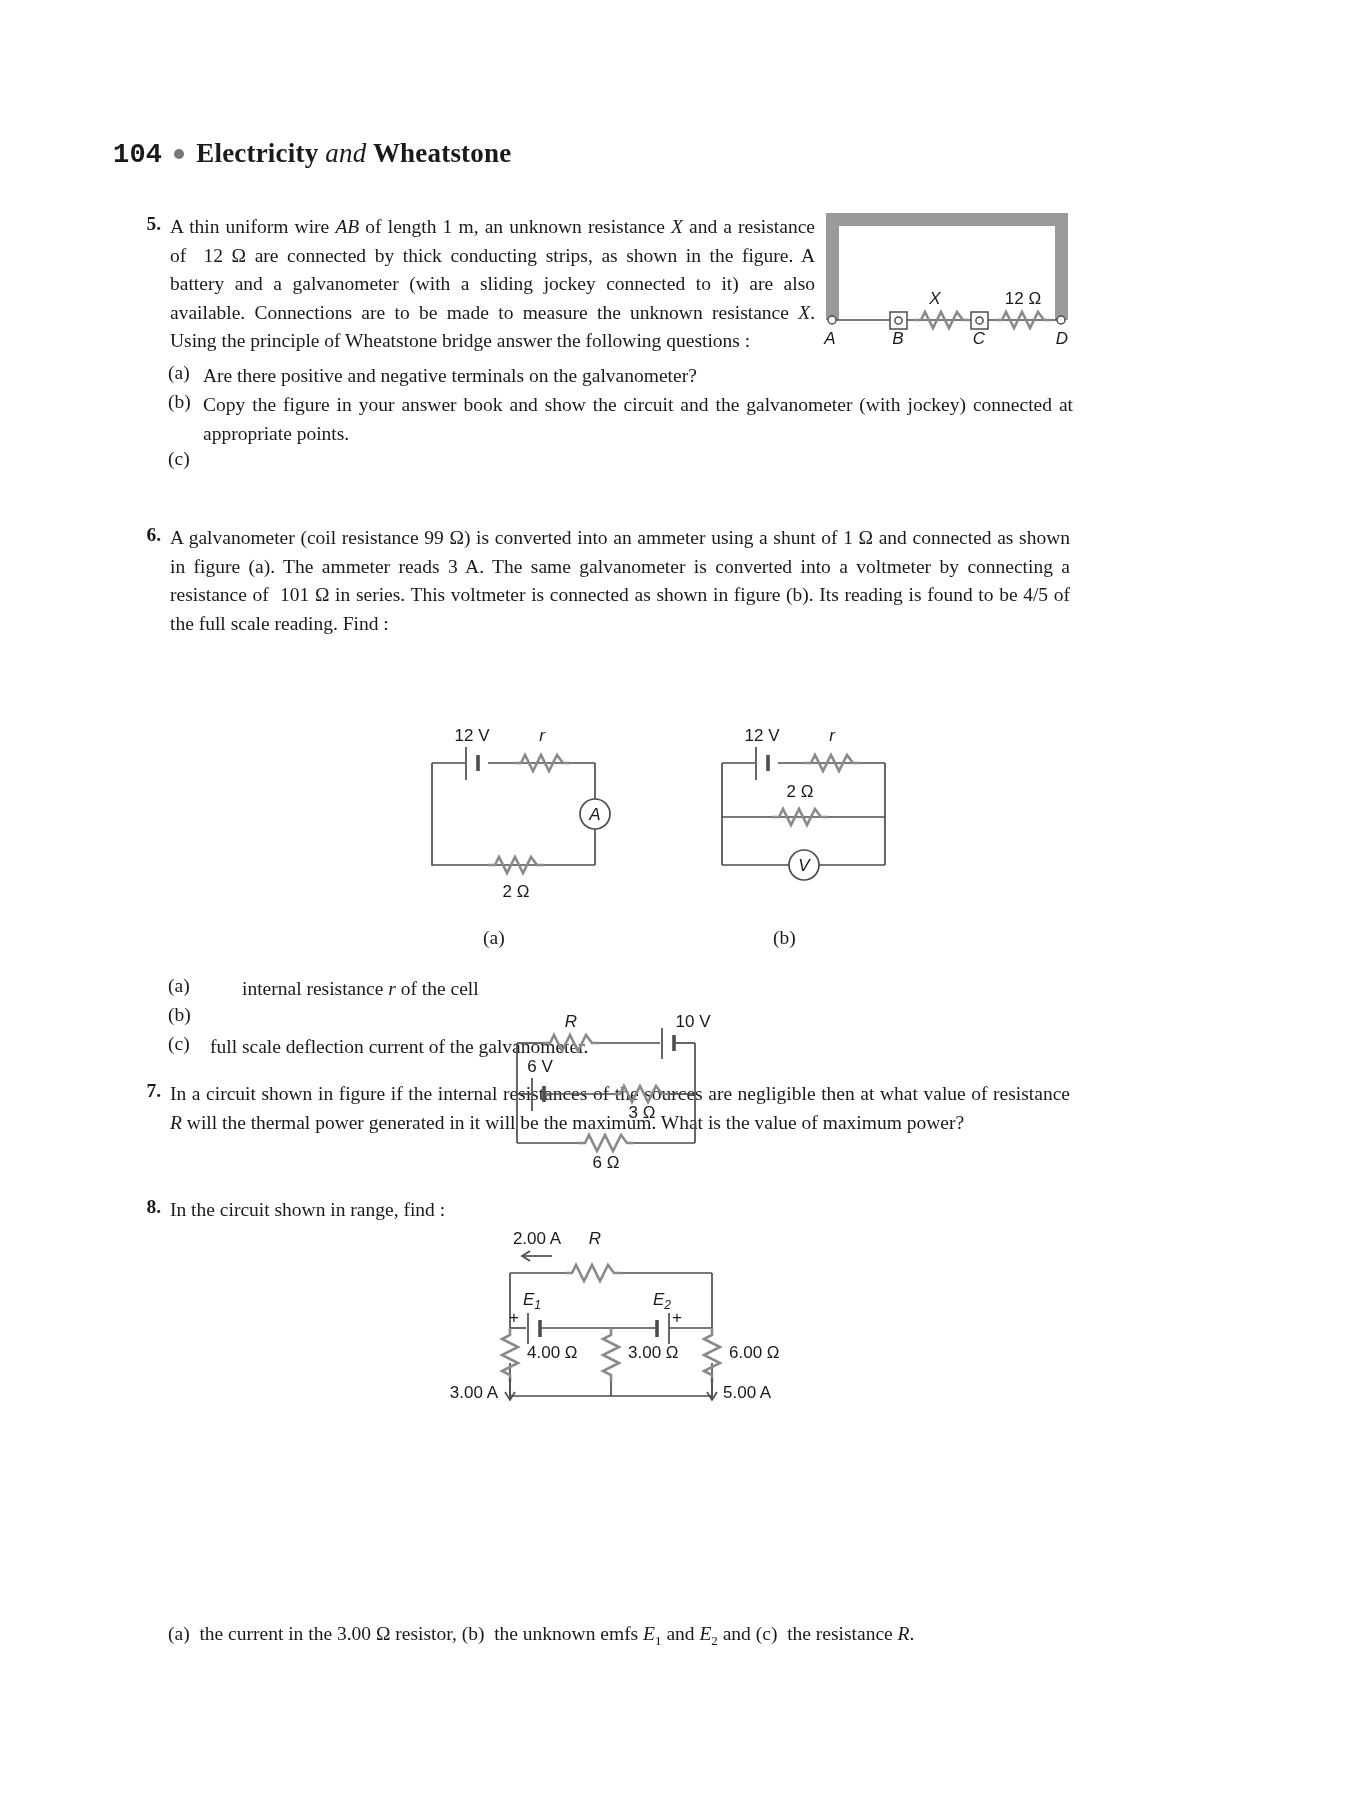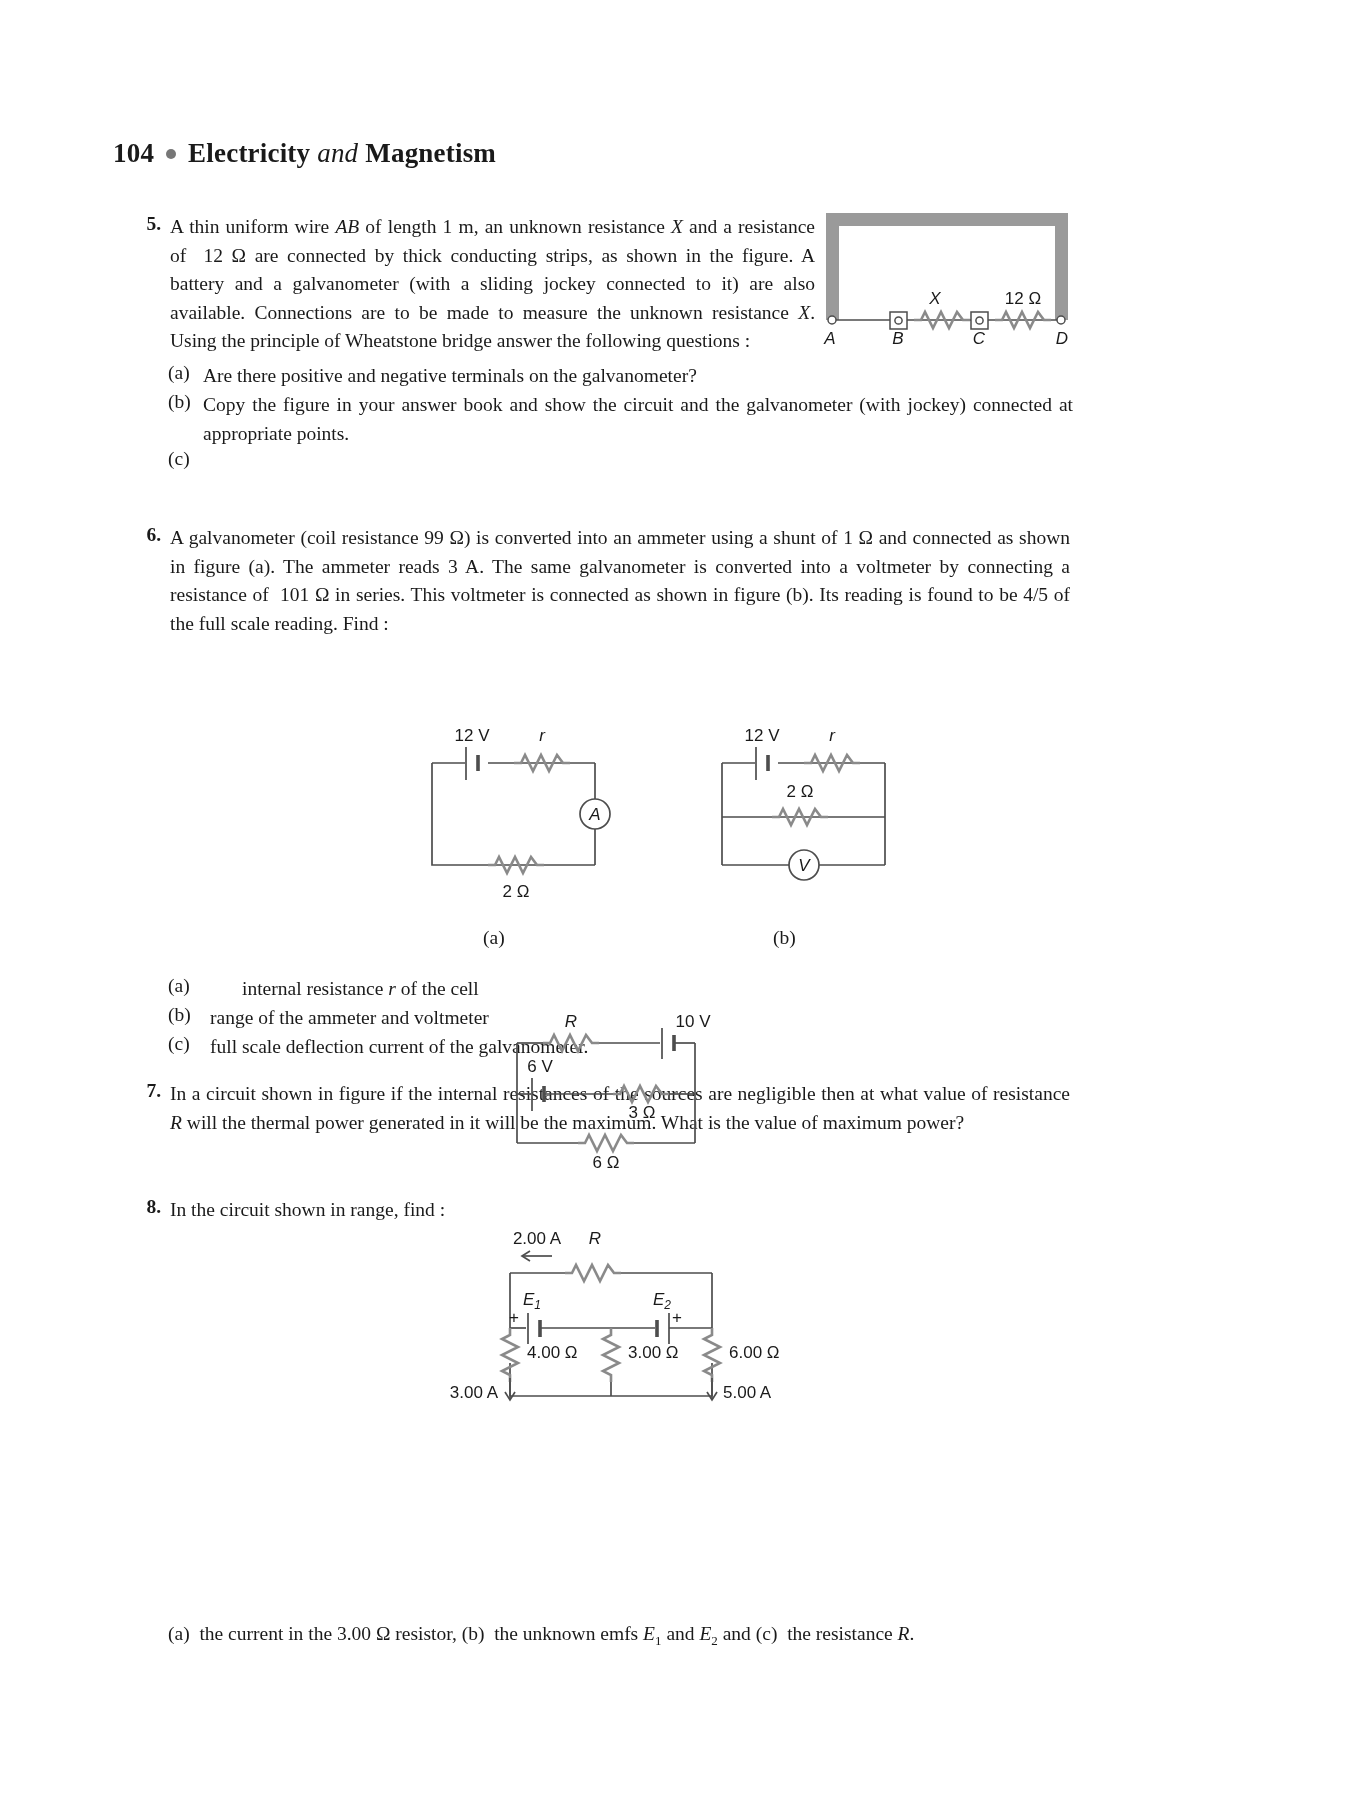--- a/index.html
+++ b/index.html
@@ -25,21 +25,21 @@
   
   .header {
     position: absolute;
     left: 113px;
     top: 138px;
     font-size: 27px;
     font-weight: bold;
     letter-spacing: .2px;
     white-space: nowrap;
   }
-  .header .pagenum { font-weight: bold; }
+  .header .pagenum { font-weight: bold; font-family: Liberation Mono, monospace; }
   .header .bullet {
     display: inline-block;
     width: 10px; height: 10px;
     border-radius: 50%;
     background: #777;
     margin: 0 12px 4px 12px;
     vertical-align: middle;
   }
   .header .ital { font-style: italic; font-weight: normal; }
 
@@ -93,21 +93,21 @@
   .batt { stroke: #4d4d4d; fill: none; }
 </style>
 </head>
 <body>
 
 <div class="page">
 
   <div class="header">
     <span class="pagenum">104</span><span class="bullet"></span><span>Electricity</span>
     <span class="ital">and</span>
-    <span>Magnetism</span>
+    <span>Wheatstone</span>
   </div>
 
   <div class="qnum" style="left:133px; top:213px;">5.</div>
   <div class="qbody" style="left:170px; top:213px; width:645px;">
     A thin uniform wire <i>AB</i> of length 1 m, an unknown resistance <i>X</i> and
     a resistance of&nbsp; 12 Ω are connected by thick conducting strips, as
     shown in the figure. A battery and a galvanometer (with a sliding
     jockey connected to it) are also available. Connections are to be
     made to measure the unknown resistance <i>X</i>. Using the principle of
     Wheatstone bridge answer the following questions :
@@ -211,21 +211,20 @@
       <text class="lbl" x="100" y="72" text-anchor="middle">2 Ω</text>
       <text class="lbl-it" x="104" y="146" text-anchor="middle">V</text>
     </svg>
   </div>
   <div class="figcap" style="left:773px; top:927px;">(b)</div>
 
   <div class="sublabel" style="left:168px; top:975px;">(a)</div>
   <div class="sub" style="left:210px; top:975px; width:700px;margin-left:32px;">internal resistance <i>r</i> of the cell</div>
 
   <div class="sublabel" style="left:168px; top:1004px;">(b)</div>
-  <div class="sub" style="left:210px; top:1004px; width:700px;">range of the ammeter and voltmeter</div>
 
   <div class="sublabel" style="left:168px; top:1033px;">(c)</div>
   <div class="sub" style="left:210px; top:1033px; width:700px;">full scale deflection current of the galvanometer.</div>
 
   <div class="qnum" style="left:133px; top:1080px;">7.</div>
   <div class="qbody" style="left:170px; top:1080px; width:900px;">
     In a circuit shown in figure if the internal resistances of the sources are negligible then at what
     value of resistance <i>R</i> will the thermal power generated in it will be the maximum. What is the
     value of maximum power?
   </div>

